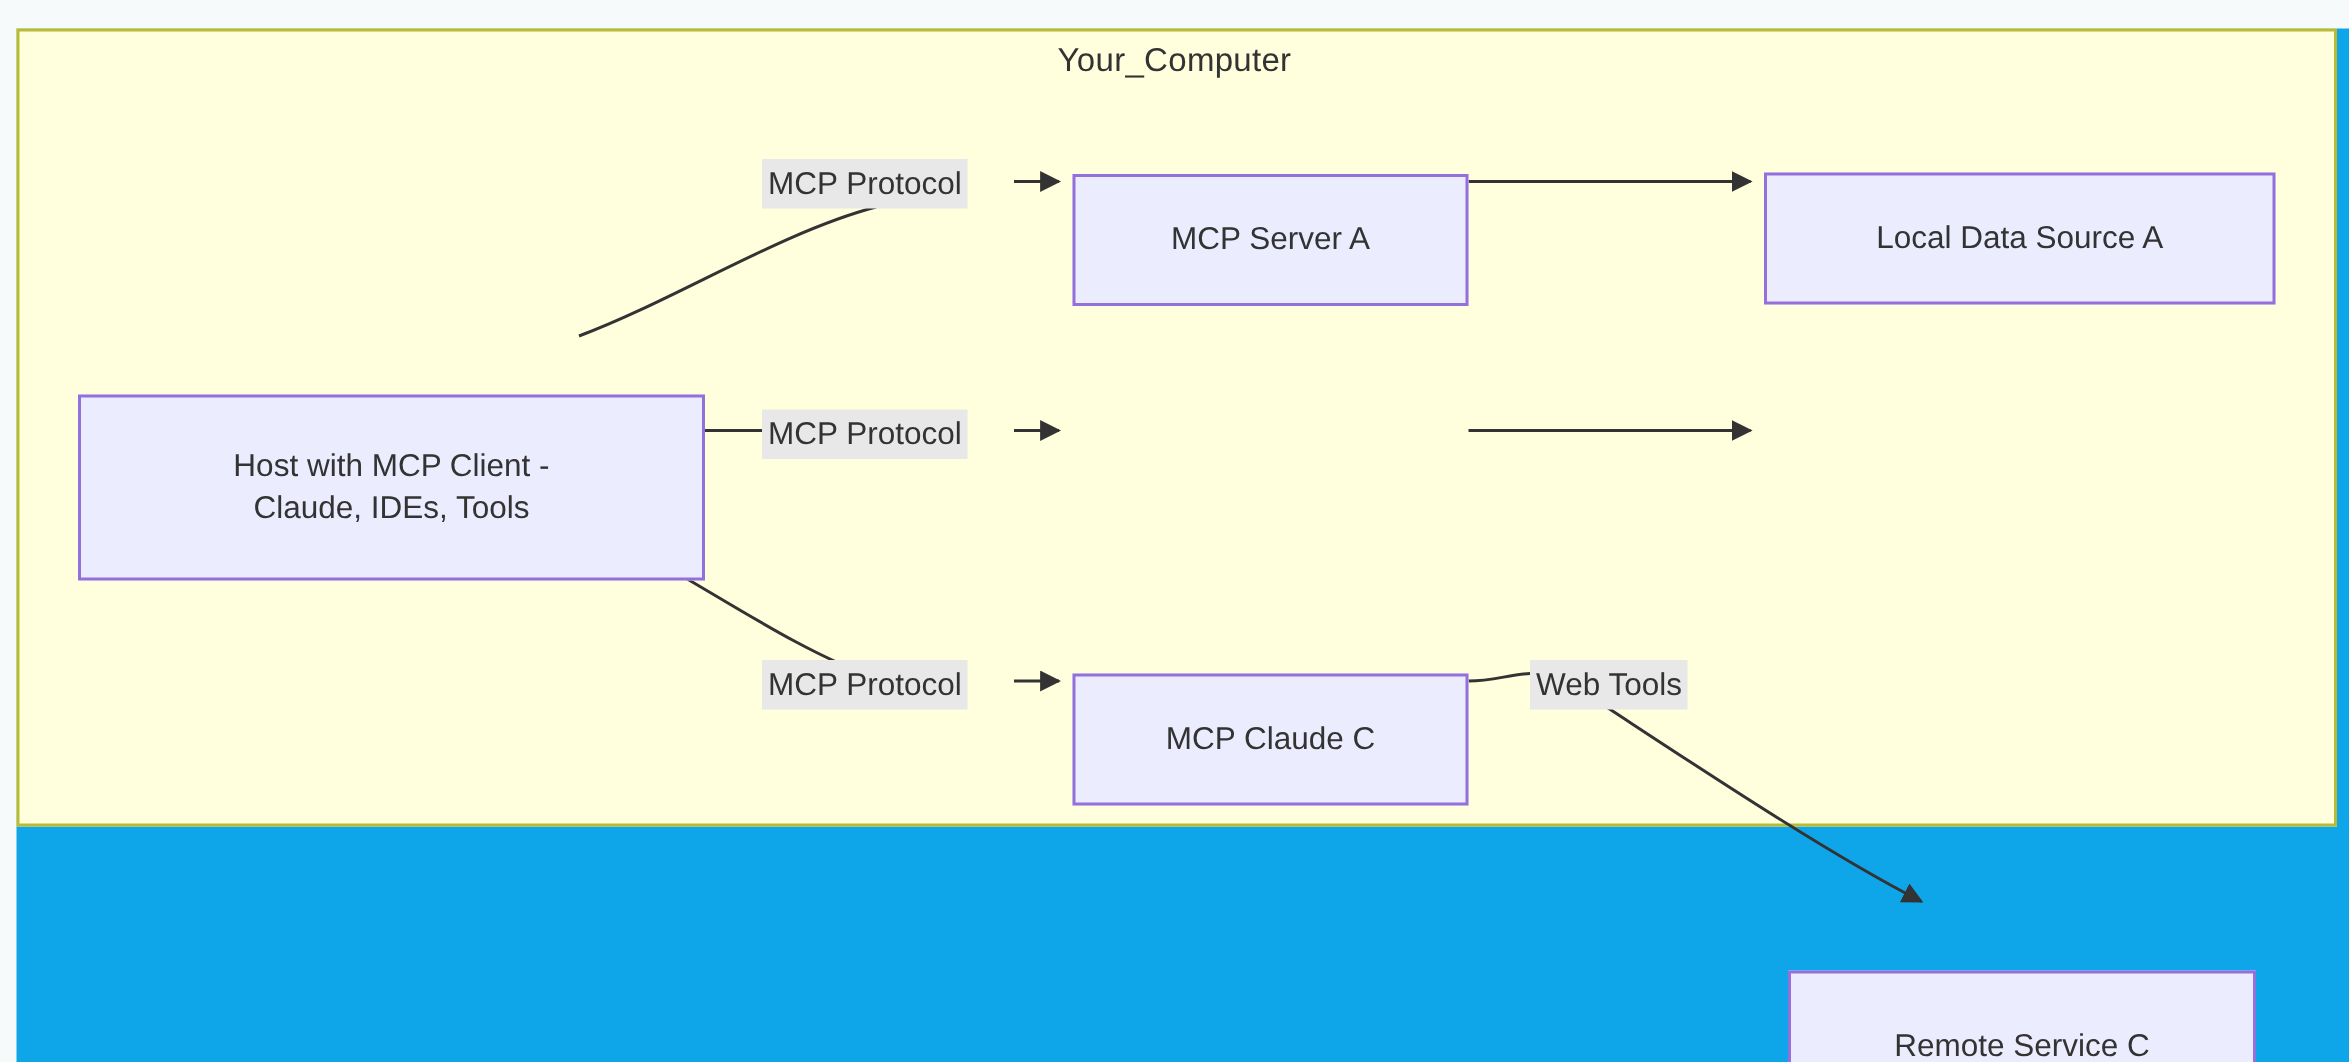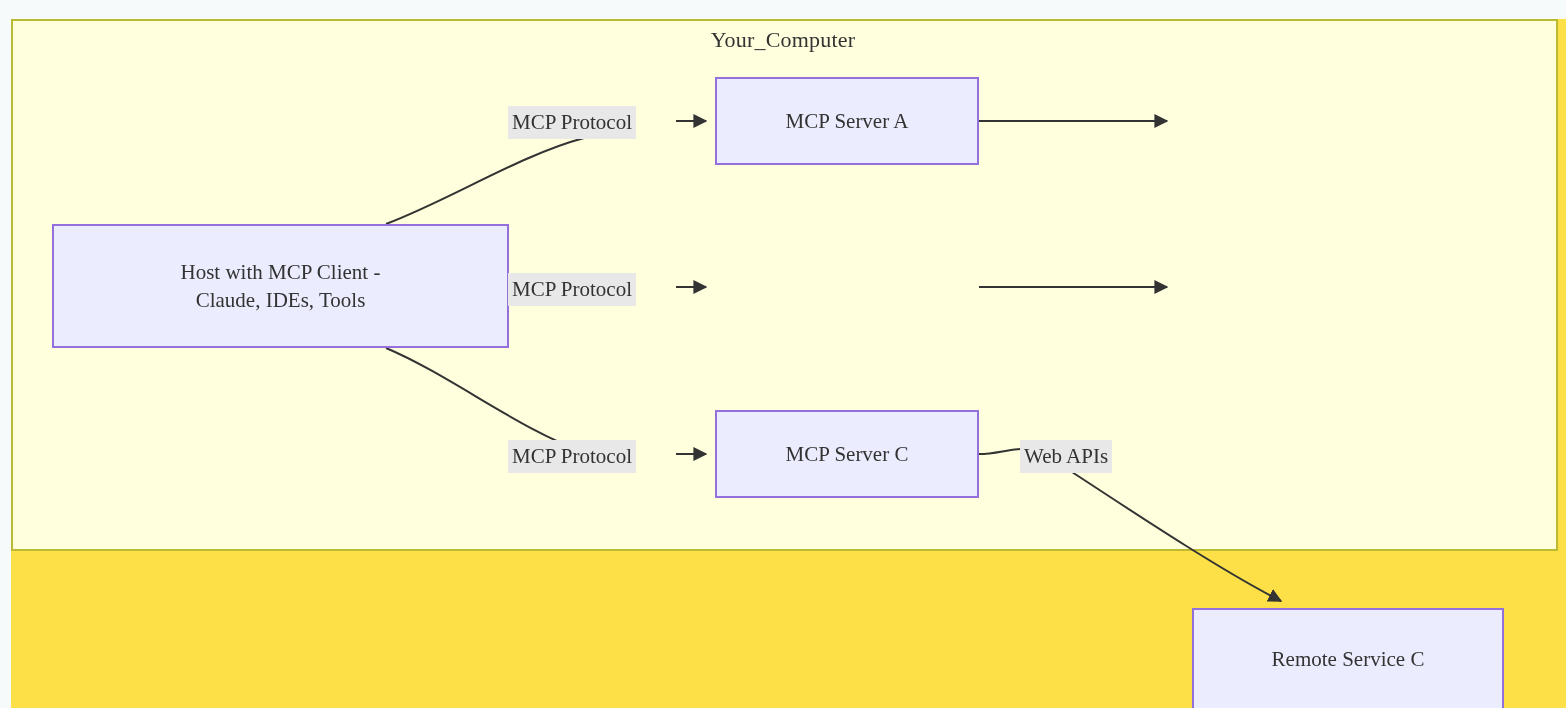--- a/index.html
+++ b/index.html
@@ -4,23 +4,23 @@
 <style>
   html, body {
     margin: 0;
     padding: 0;
     background: #ffffff;
   }
   #canvas {
     position: relative;
     width: 1566px;
     height: 708px;
-    background: #fde047;
+    background: #0ea5e9;
     overflow: hidden;
-    font-family: Liberation Serif, serif;
+    font-family: Liberation Sans, sans-serif;
   }
   
   .top-strip {
     position: absolute;
     left: 0; top: 0;
     width: 1566px; height: 19px;
     background: #f7fafb;
   }
   .left-strip {
     position: absolute;
@@ -56,22 +56,23 @@
     background: #ececff;
     border: 2px solid #9370db;
     display: flex;
     align-items: center;
     justify-content: center;
     text-align: center;
     color: #333333;
     font-size: 21px;
     line-height: 1.35;
     padding: 16px 10px;
+    margin-top: 39px;
   }
-  .node-host    { left: 52px;   top: 224px; width: 457px; height: 124px; }
+  .node-host    { left: 52px;   top: 224px; width: 418px; height: 124px; }
   .node-srv-a   { left: 715px;  top: 77px;  width: 264px; height: 88px;  }
   .node-srv-b   { left: 715px;  top: 243px; width: 264px; height: 88px;  }
   .node-srv-c   { left: 715px;  top: 410px; width: 264px; height: 88px;  }
   .node-lds-a   { left: 1176px; top: 76px;  width: 341px; height: 88px;  }
   .node-lds-b   { left: 1176px; top: 243px; width: 341px; height: 88px;  }
   .node-remote  { left: 1192px; top: 608px; width: 312px; height: 102px;  }
   
   .edge-label {
     position: absolute;
     background: #e8e8e8;
@@ -136,27 +137,30 @@
       <span>Claude, IDEs, Tools</span>
     </div>
   </div>
 
   <div class="node node-srv-a">
     <span>MCP Server A</span>
   </div>
 
 
   <div class="node node-srv-c">
-    <span>MCP Server C</span>
+    <span>MCP Claude C</span>
   </div>
 
+  <div class="node node-lds-a">
+    <span>Local Data Source A</span>
+  </div>
 
 
   <div class="node node-remote">
     <span>Remote Service C</span>
   </div>
 
   <div class="edge-label lbl-p1">MCP Protocol</div>
   <div class="edge-label lbl-p2">MCP Protocol</div>
   <div class="edge-label lbl-p3">MCP Protocol</div>
-  <div class="edge-label lbl-web">Web APIs</div>
+  <div class="edge-label lbl-web">Web Tools</div>
 
 </div>
 
 </body></html>

